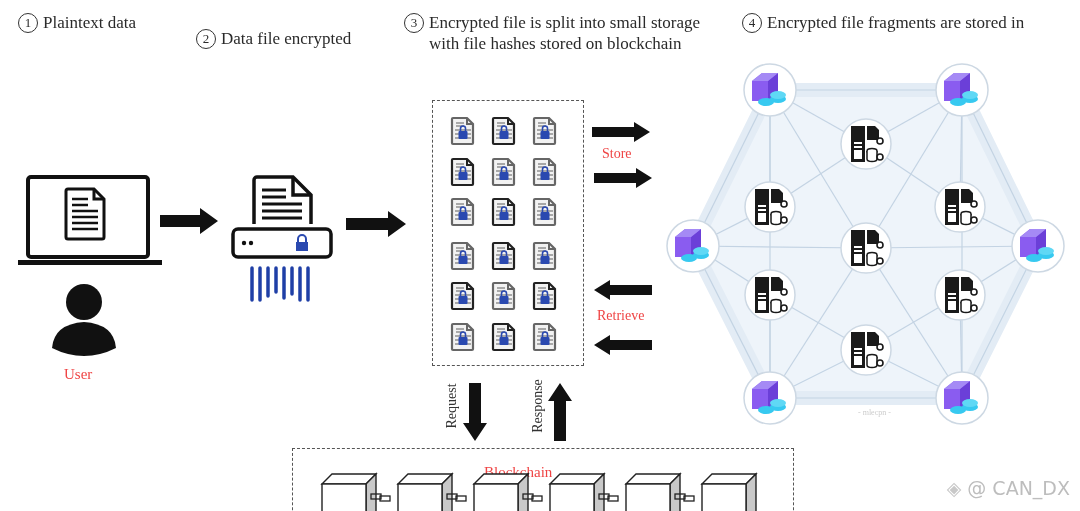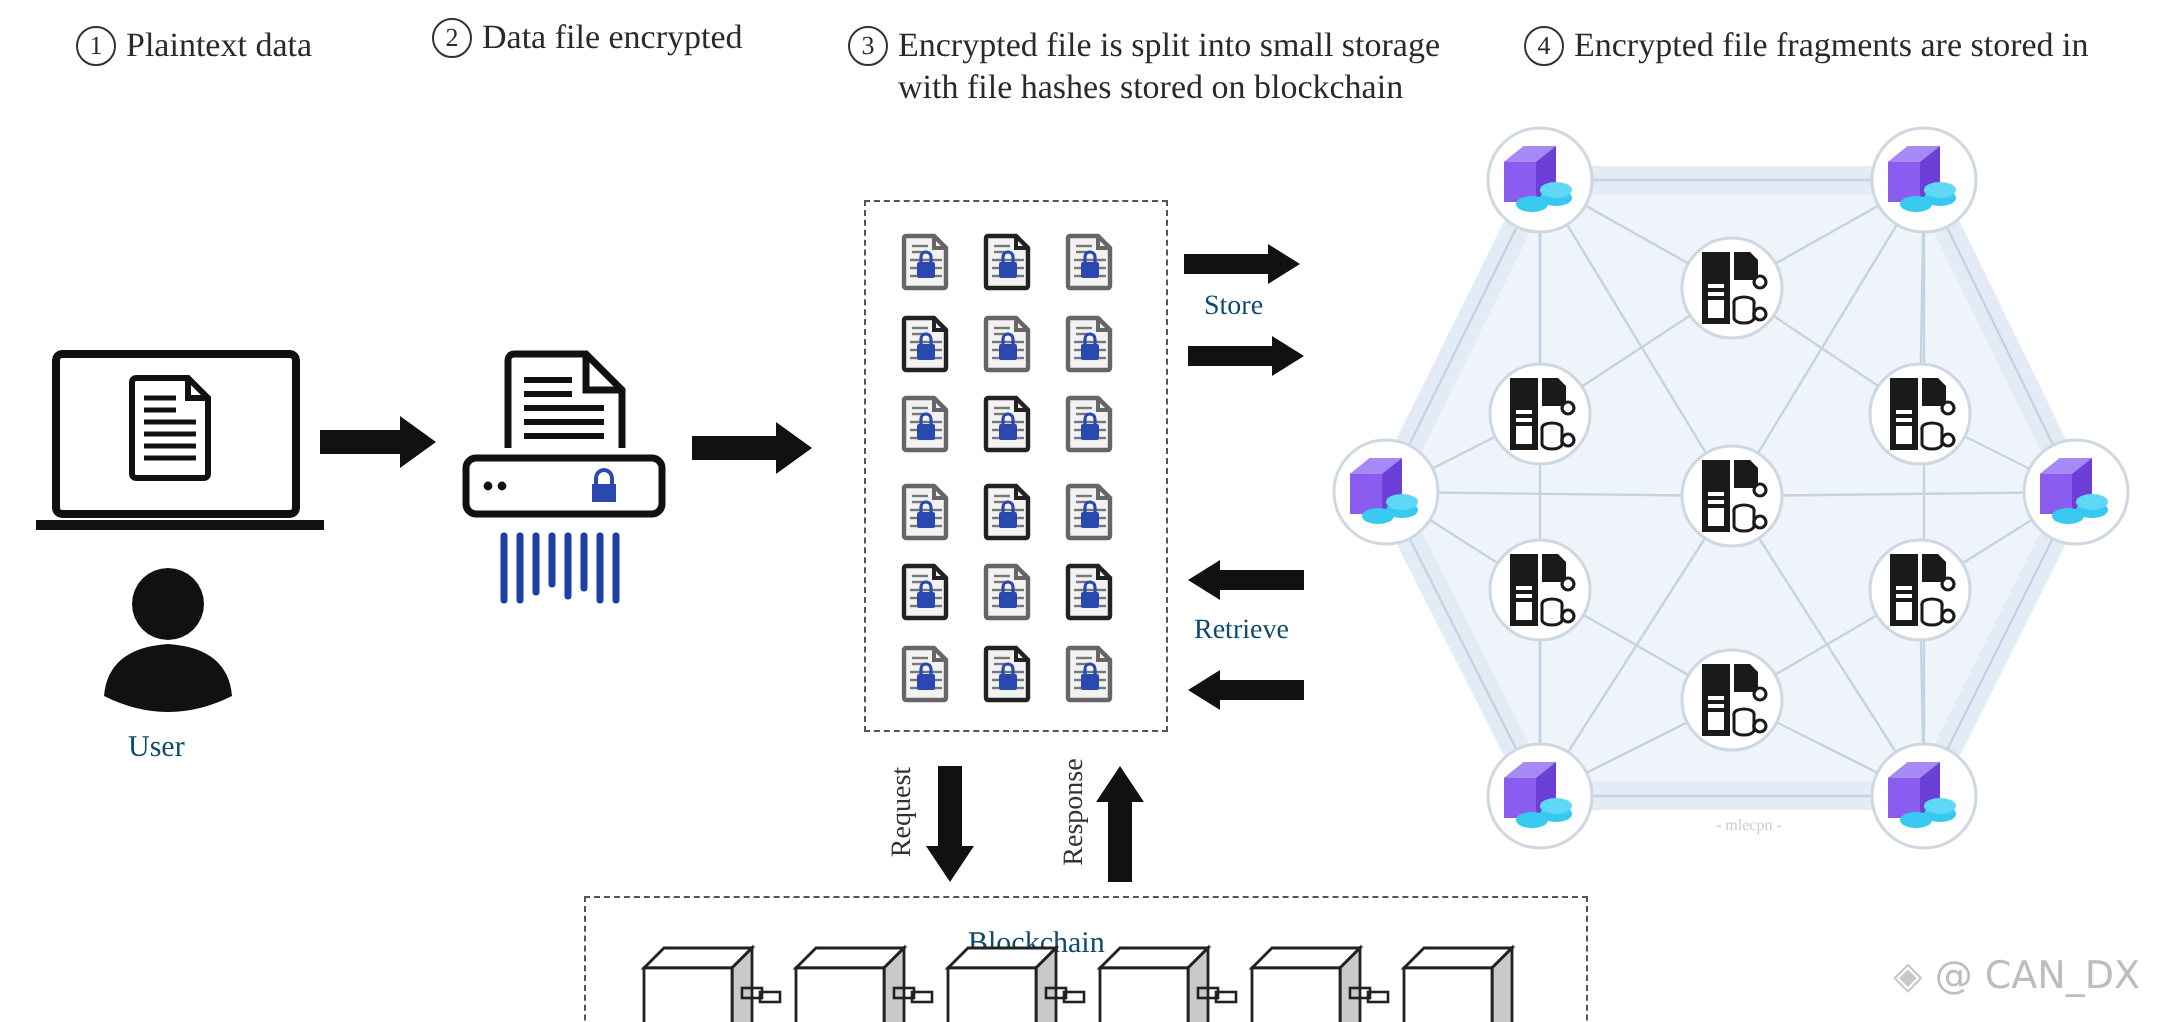--- a/index.html
+++ b/index.html
@@ -1,33 +1,33 @@
 <!DOCTYPE html>
 <html><head>
 <meta charset="utf-8">
 <style>
   html, body { margin:0; padding:0; background:#ffffff; }
   body { width:1080px; height:511px; position:relative; overflow:hidden;
          font-family: "Liberation Serif", "DejaVu Serif", serif; color:#222; }
-  .step { position:absolute; font-size:17px; line-height:21px; color:#2a2a2a;margin-left:20px; }
+  .step { position:absolute; font-size:17px; line-height:21px; color:#2a2a2a; }
   .step .num { display:inline-block; width:18px; height:18px; border:1.4px solid #333; border-radius:50%;
                font-size:13px; line-height:18px; text-align:center; margin-right:5px; vertical-align:1px; }
-  .label { position:absolute; font-size:15px; color:#0c4a6e; }
+  .label { position:absolute; font-size:15px; color:#ef4444; }
   .vlabel { position:absolute; font-size:14px; color:#333; transform:rotate(-90deg); transform-origin:center; white-space:nowrap; }
   .dash-box { position:absolute; border:1.5px dashed #555; }
   .watermark { position:absolute; right:10px; bottom:12px; font-family:"DejaVu Sans", sans-serif; font-size:19px; color:#bdbdbd; }
   svg { position:absolute; overflow:visible; }
 </style>
 </head>
 <body>
 
 <div class="step" style="left:18px; top:12px;">
   <span class="num">1</span><span>Plaintext data</span><br>
 </div>
-<div class="step" style="left:196px; top:8px;">
+<div class="step" style="left:196px; top:28px;">
   <span class="num">2</span><span>Data file encrypted</span>
 </div>
 <div class="step" style="left:404px; top:12px;">
   <span class="num">3</span><span>Encrypted file is split into small storage</span><br>
   <span style="padding-left:25px">with file hashes stored on blockchain</span>
 </div>
 <div class="step" style="left:742px; top:12px;">
   <span class="num">4</span><span>Encrypted file fragments are stored in</span><br>
 </div>
 

